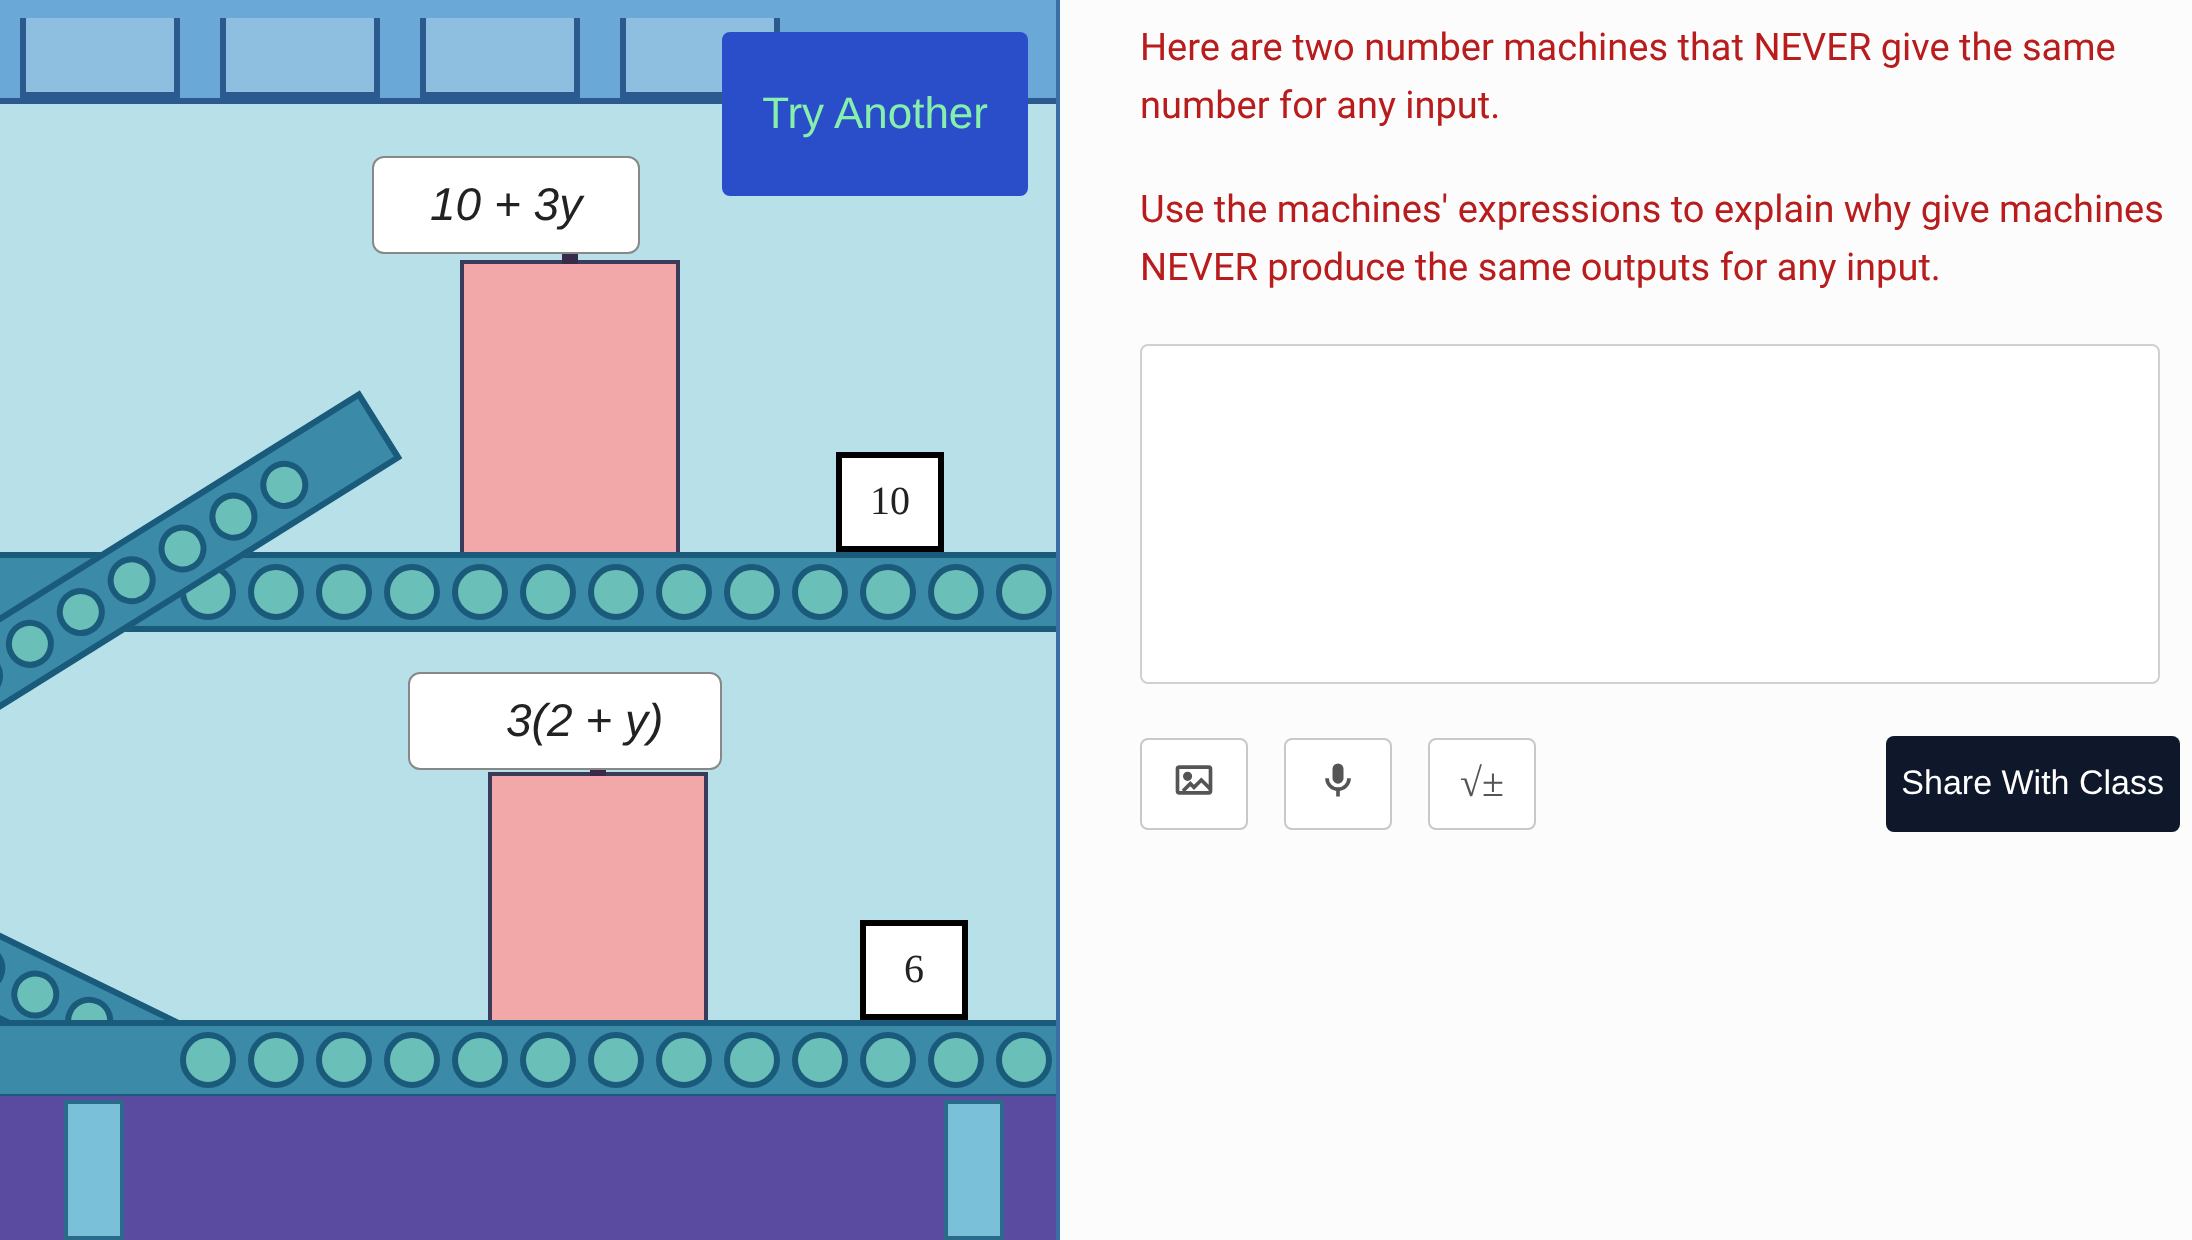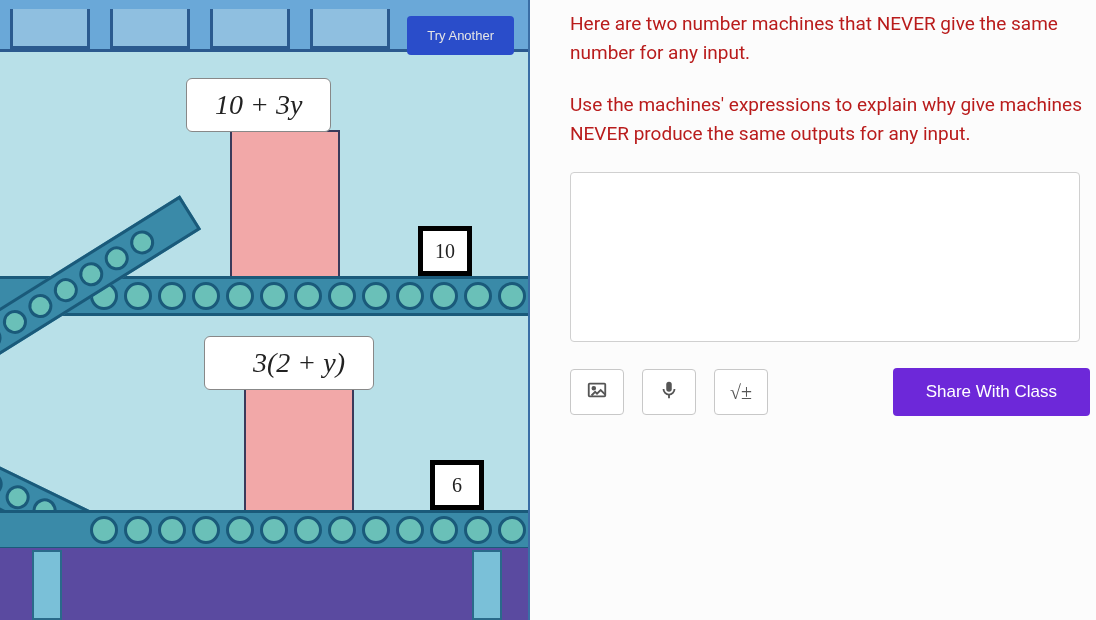--- a/index.html
+++ b/index.html
@@ -39,23 +39,23 @@
     bottom: 0;
     width: 80px; height: 40px;
     border: 3px solid #2b5a8f;
     border-top: none;
     background: #8fbfe0;
   }
   .try-another {
     position: absolute;
     top: 16px; right: 14px;
     background: #2a4dca;
-    color: #e5e5e5;
-    font-size: 13px;
-    padding: 12px 20px;
+    color: #86efac;
+    font-size: 22px;
+    padding: 28px 20px;
     border: none;
     border-radius: 4px;
     cursor: pointer;
     z-index: 50;
   }
   
   .conveyor {
     position: absolute;
     left: 0; right: 0;
     height: 40px;
@@ -122,35 +122,35 @@
     left: 50%; transform: translateX(-50%);
   }
   .machine .tag-knob { top: -30px; }
   
   .expr {
     position: absolute;
     background: #fff;
     border: 1px solid #888;
     border-radius: 6px;
     padding: 10px 28px;
-    font-family: Liberation Serif, serif;
-    font-size: 28px;
+    font-family: Liberation Sans, sans-serif;
+    font-size: 23px;
     font-style: italic;
     color: #222;
     white-space: nowrap;
     z-index: 10;
   }
   .expr.e1 { top: 78px; left: 186px; }
   .expr.e2 { top: 336px; left: 204px; padding-left: 48px; }
   
   .outbox {
     position: absolute;
     width: 54px; height: 50px;
     background: #fff;
-    border: 5px solid #000000;
+    border: 3px solid #000000;
     display: flex;
     align-items: center;
     justify-content: center;
     font-family: "Times New Roman", serif;
     font-size: 20px;
     color: #222;
     z-index: 5;
   }
   .outbox.o1 { top: 226px; left: 418px; }
   .outbox.o2 { top: 460px; left: 430px; }
@@ -204,24 +204,24 @@
     display: flex;
     align-items: center;
     justify-content: center;
     cursor: pointer;
     color: #555;
     font-size: 18px;
   }
   .tool-btn svg { width: 22px; height: 22px; }
   .spacer { flex: 1; }
   .share-btn {
-    background: #6d28d9;
+    background: #0f172a;
     color: #fff;
     border: none;
-    padding: 14px 33px;
+    padding: 14px 8px;
     font-size: 17px;
     border-radius: 4px;
     cursor: pointer;
   }
   .math-sym { font-family: "Times New Roman", serif; font-size: 20px; }
 </style>
 </head>
 <body>
 
 <div class="left-panel">

